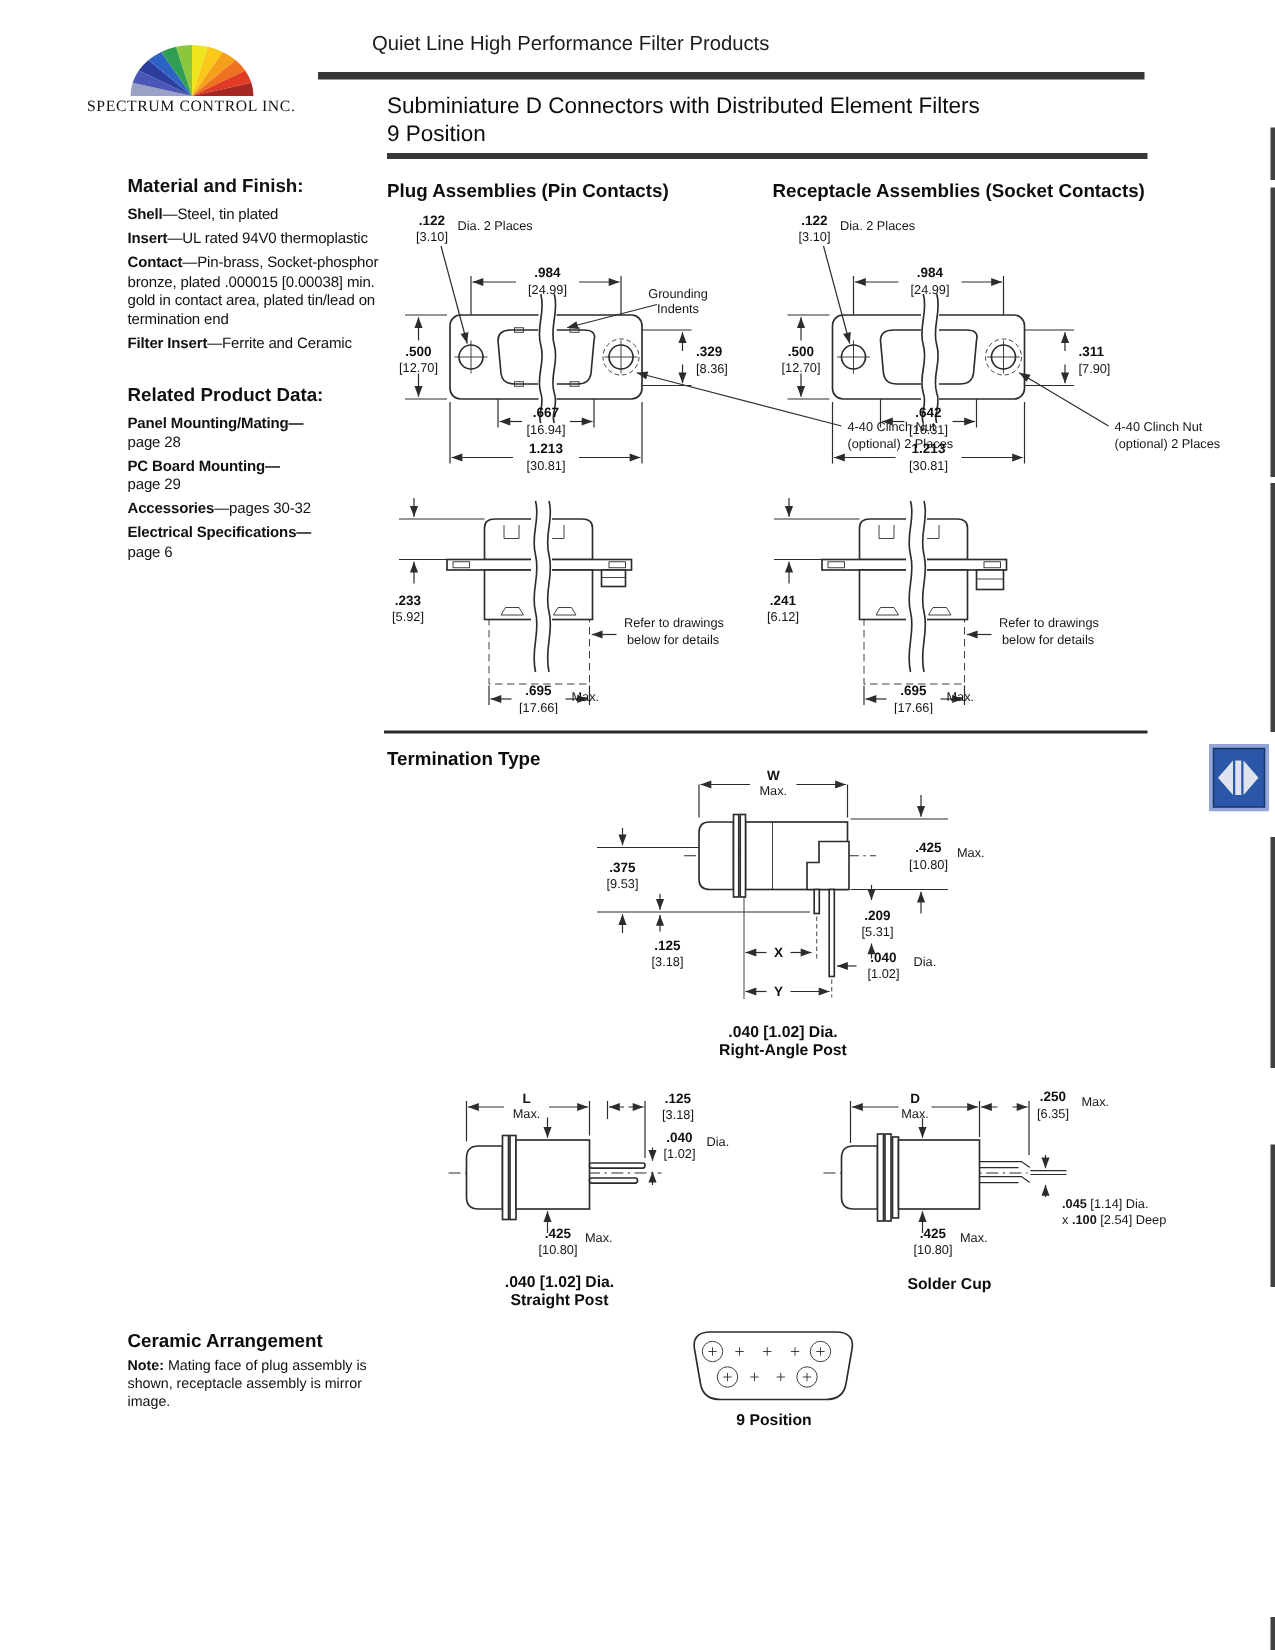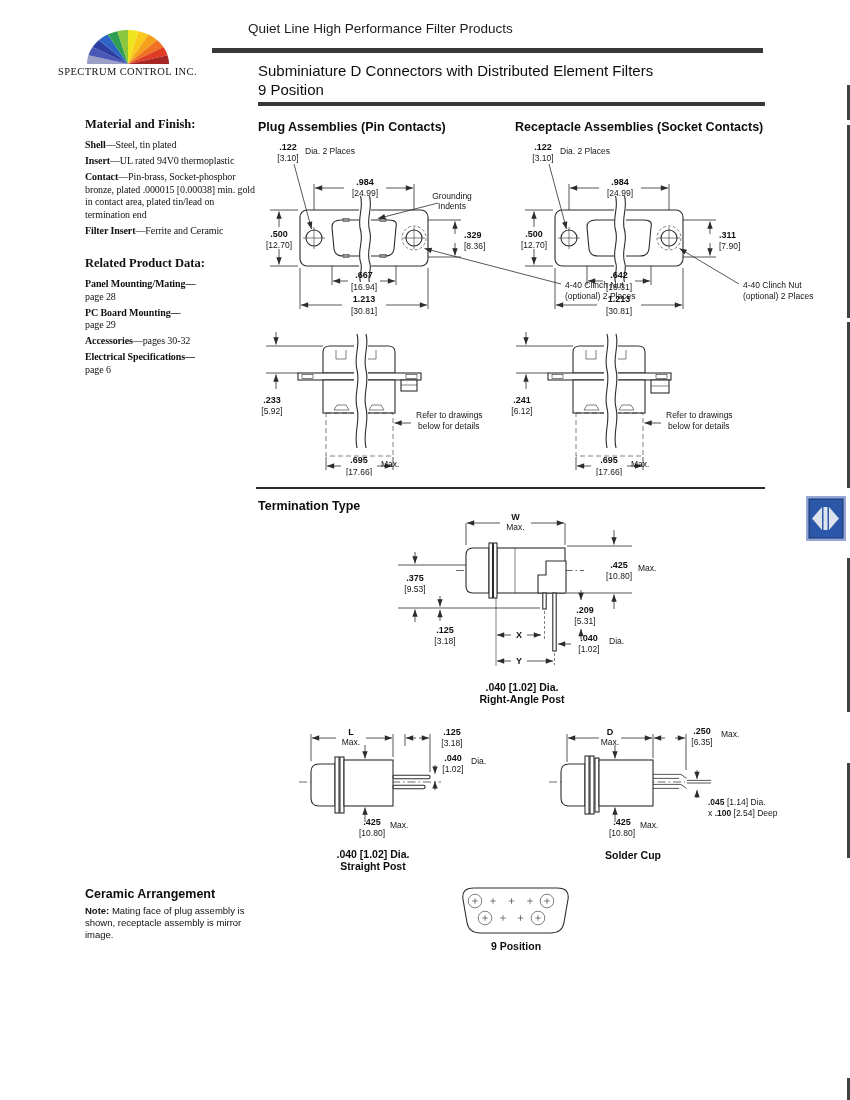--- a/index.html
+++ b/index.html
@@ -6,21 +6,21 @@
   .page{position:relative;width:850px;height:1100px;background:#ffffff;overflow:hidden;
         font-family:"Liberation Sans",sans-serif;color:#111;}
   .abs{position:absolute;}
   .prodline{left:248px;top:21px;font-size:13.5px;color:#1c1c1c;}
   .bar1{left:212px;top:48px;width:551px;height:5px;background:#383838;}
   .bar2{left:258px;top:102px;width:507px;height:4px;background:#383838;}
   .title{left:258px;top:61px;font-size:15px;font-weight:normal;line-height:19px;color:#0d0d0d;}
   .brandtxt{left:58px;top:66px;width:140px;text-align:left;
             font-family:"Liberation Serif",serif;font-size:10.5px;letter-spacing:.4px;color:#141414;}
   .h2{font-size:12.5px;font-weight:bold;color:#0d0d0d;}
-  .sideblock{left:85px;width:172px;font-family:Liberation Serif, serif;}
+  .sideblock{left:85px;width:172px;}
   .sideblock h3{font-size:12.5px;margin:0 0 7px 0;}
   .sideblock p{font-size:10px;line-height:12.5px;margin:0 0 3.5px 0;letter-spacing:-0.1px;}
   .note{left:85px;top:905px;width:160px;font-size:9.5px;line-height:12px;}
   .rule{left:256px;top:487px;width:509px;height:2px;background:#2a2a2a;}
   .edgebar{left:847px;width:2.5px;background:#414141;}
   
   .ln{fill:none;stroke:#2c2c2c;stroke-width:1.1px;}
   .wht{fill:#ffffff;}
   .tn{fill:none;stroke:#2c2c2c;stroke-width:0.6px;}
   .dm{fill:none;stroke:#2c2c2c;stroke-width:0.8px;}

